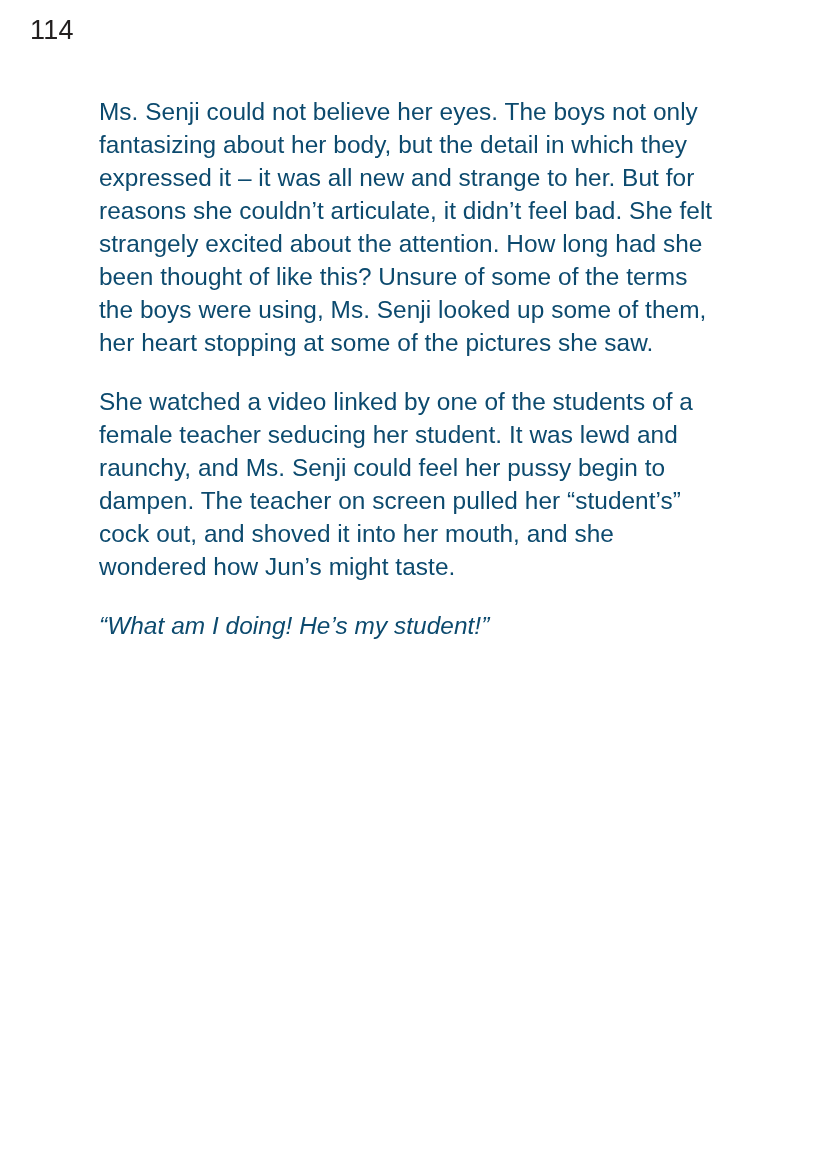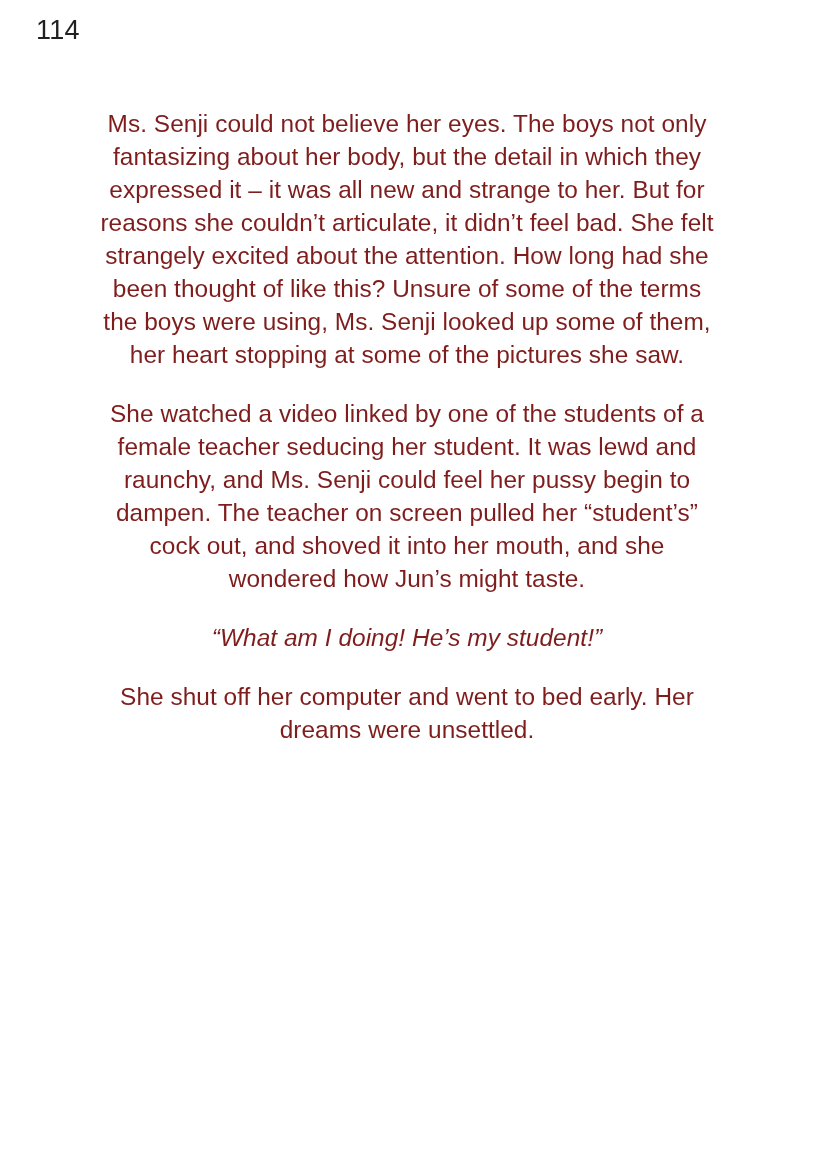--- a/index.html
+++ b/index.html
@@ -14,55 +14,54 @@
   .page {
     position: relative;
     width: 827px;
     height: 1166px;
     background: #ffffff;
     overflow: hidden;
     box-sizing: border-box;
   }
   .page-number {
     position: absolute;
-    left: 36px;
+    left: 30px;
     top: 14px;
     font-size: 27px;
     line-height: 1.2;
     color: #221f1f;
     letter-spacing: 0.2px;
   }
   .body-column {
     position: absolute;
     left: 99px;
     top: 95px;
     width: 616px;
   }
   .para {
-    margin: 12px 0 26px 0;
+    margin: 0 0 26px 0;
     font-size: 24.4px;
     line-height: 33px;
-    color: #7f1d1d;
-    text-align: center;
+    color: #0c4a6e;
+    text-align: left;
     letter-spacing: 0.05px;
   }
   .para.italic {
     font-style: italic;
   }
   .para:last-child {
     margin-bottom: 0;
   }
 </style>
 </head>
 <body>
 
 <div class="page">
 
   <div class="page-number">114</div>
 
   <div class="body-column">
     <p class="para">Ms. Senji could not believe her eyes. The boys not only fantasizing about her body, but the detail in which they expressed it – it was all new and strange to her. But for reasons she couldn’t articulate, it didn’t feel bad. She felt strangely excited about the attention. How long had she been thought of like this? Unsure of some of the terms the boys were using, Ms. Senji looked up some of them, her heart stopping at some of the pictures she saw.</p>
     <p class="para">She watched a video linked by one of the students of a female teacher seducing her student. It was lewd and raunchy, and Ms. Senji could feel her pussy begin to dampen. The teacher on screen pulled her “student’s” cock out, and shoved it into her mouth, and she wondered how Jun’s might taste.</p>
     <p class="para italic">“What am I doing! He’s my student!”</p>
-    <p class="para">She shut off her computer and went to bed early. Her dreams were unsettled.</p>
   </div>
 
 </div>
 
 </body></html>

